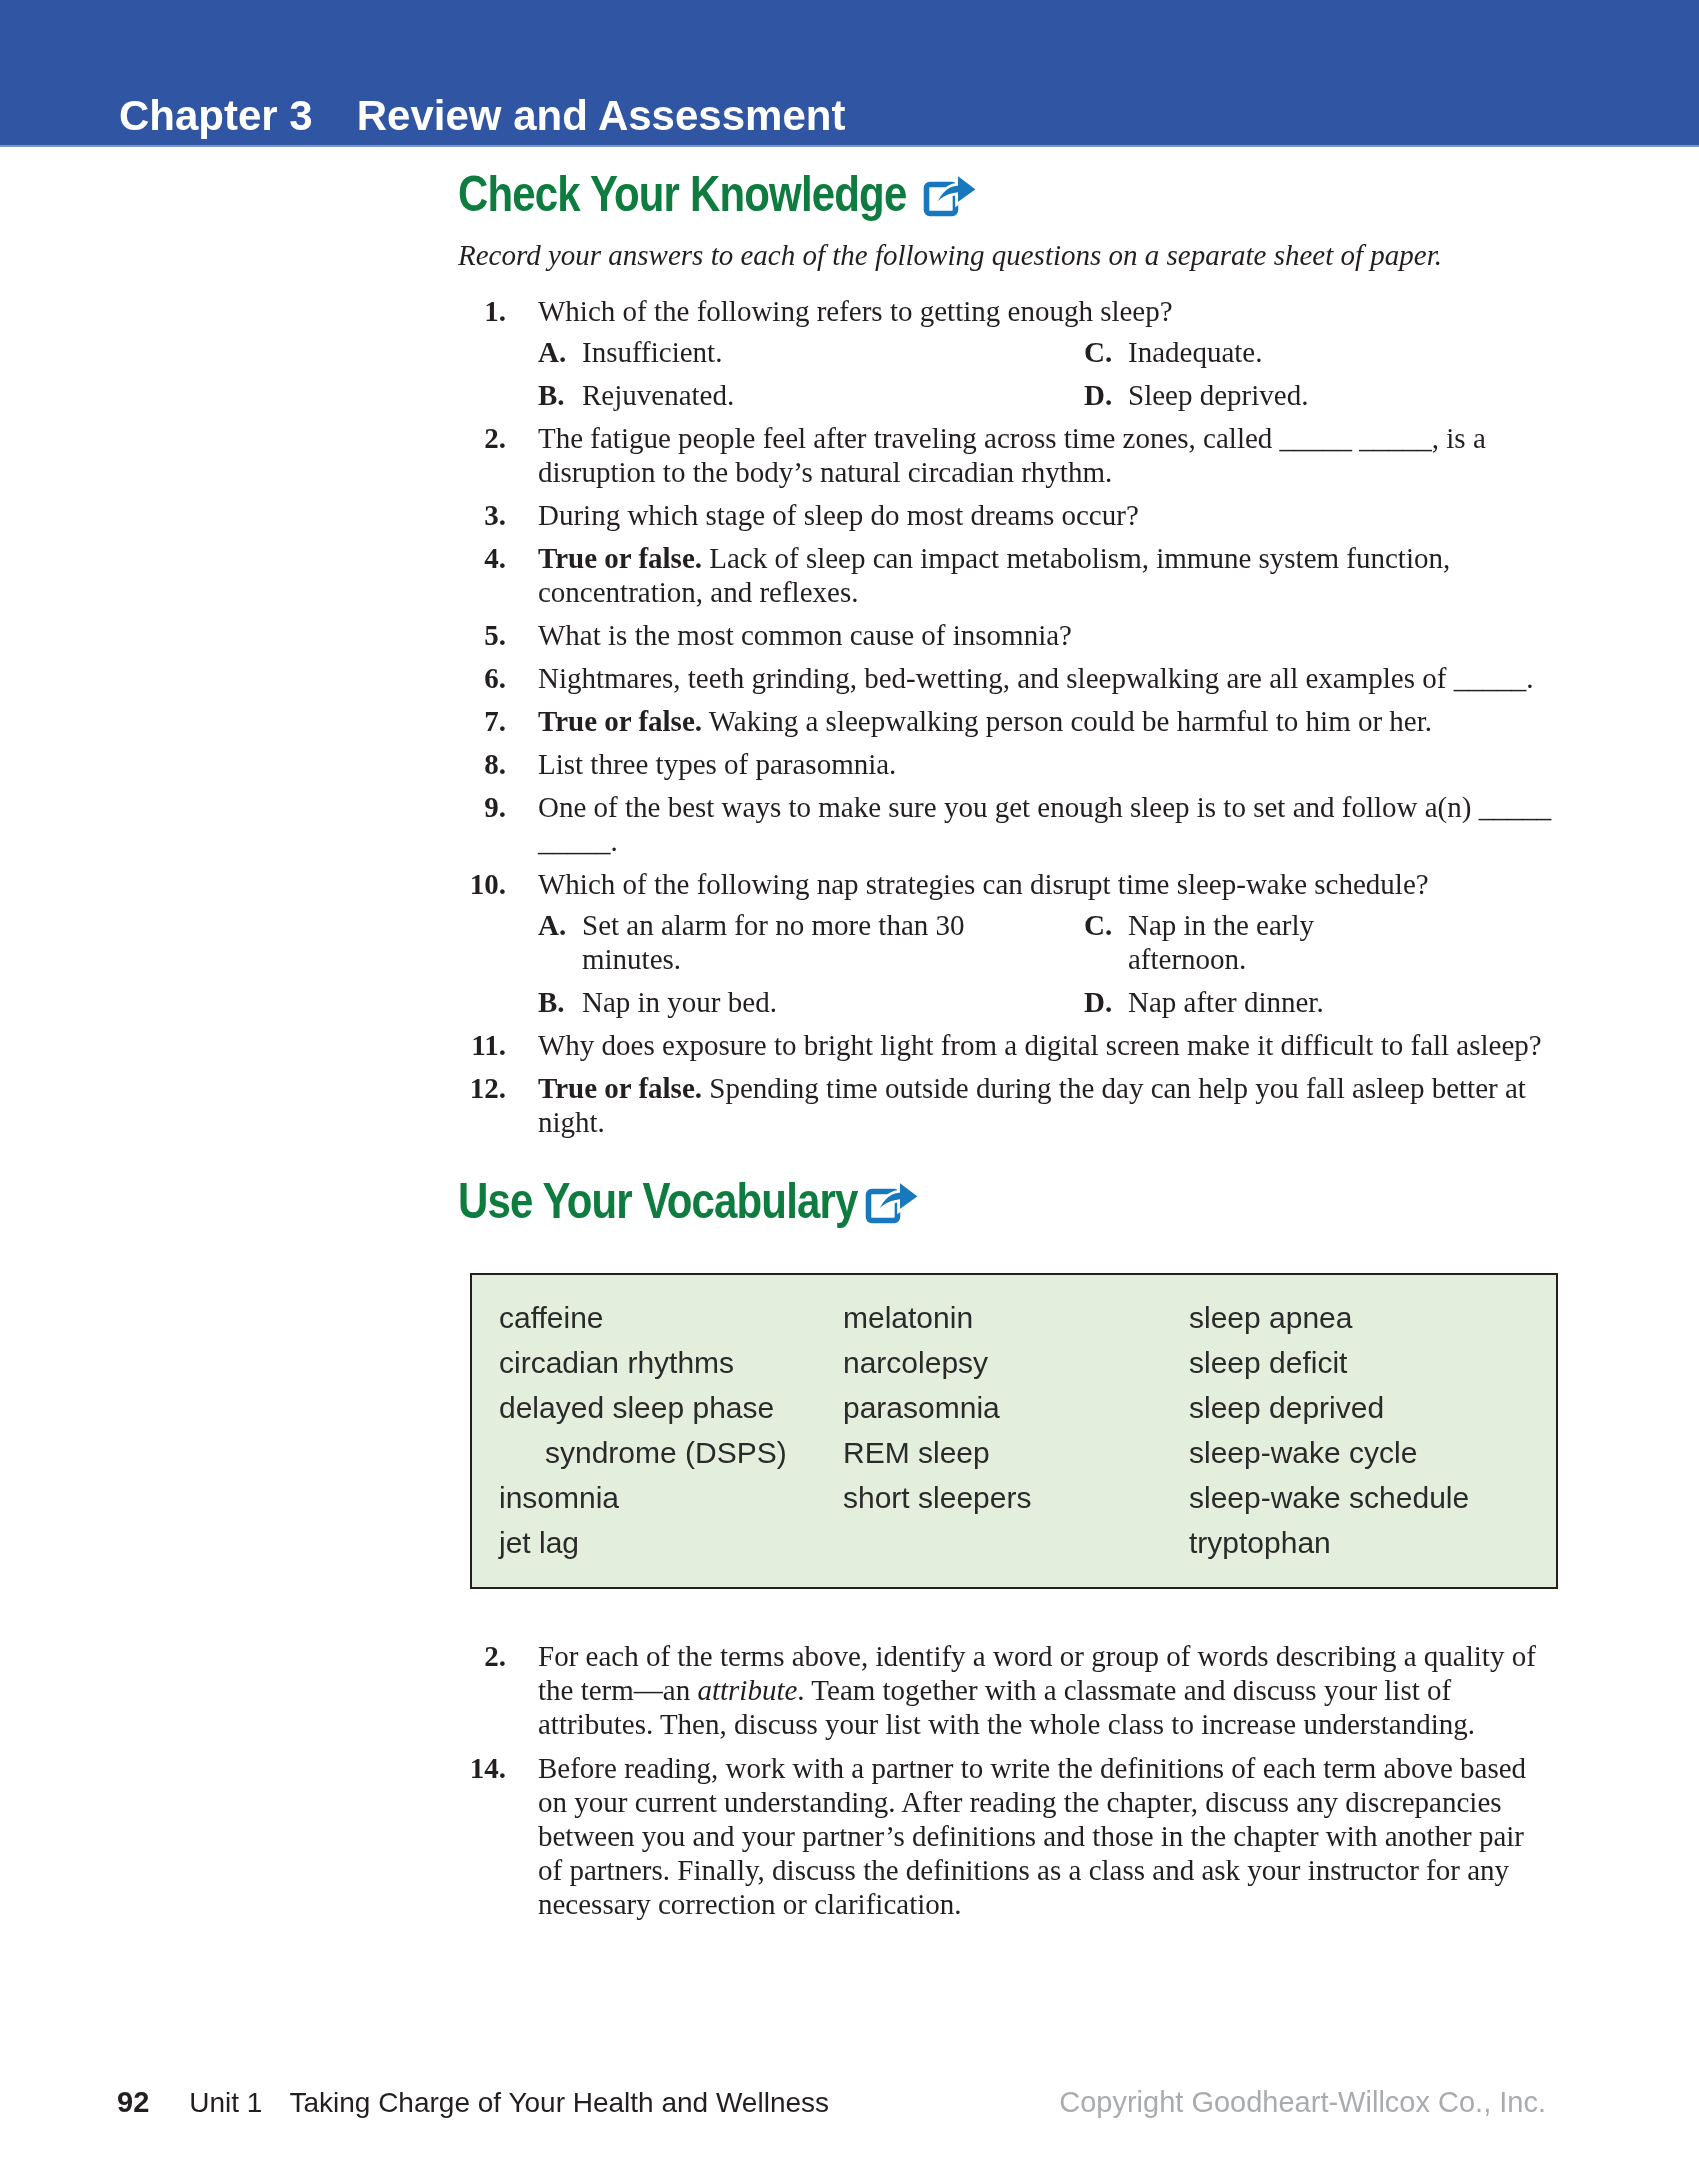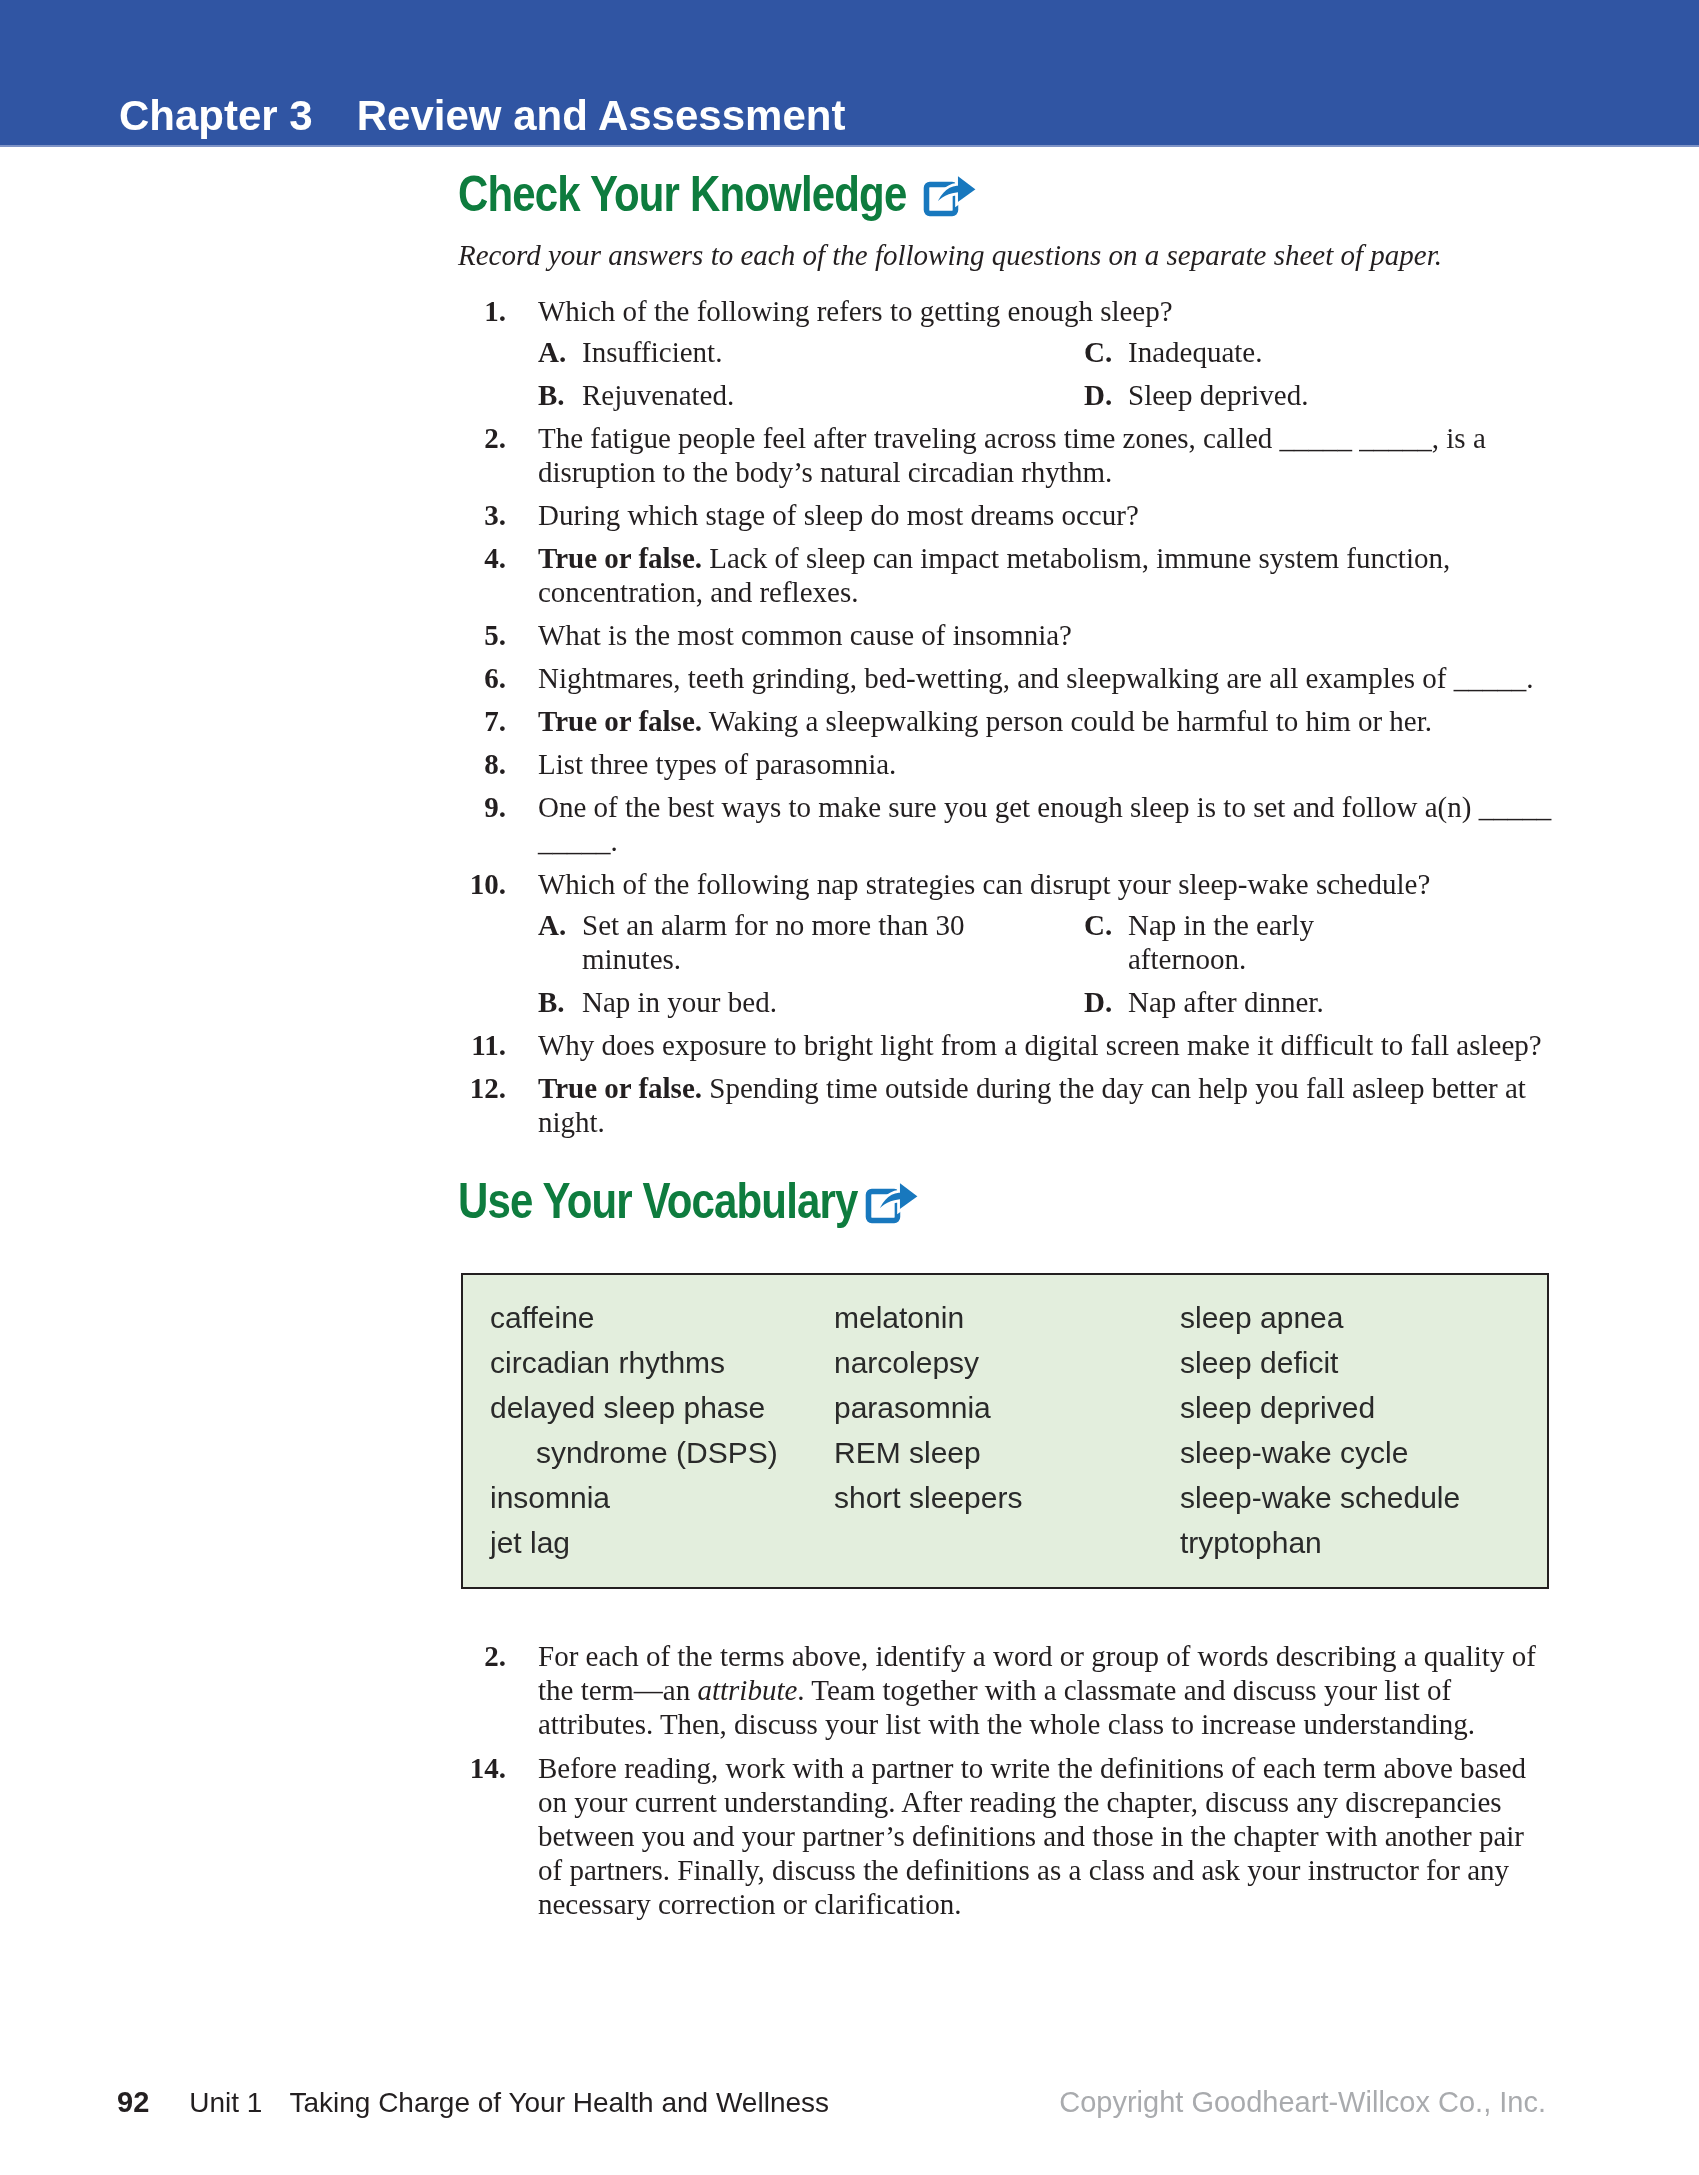--- a/index.html
+++ b/index.html
@@ -82,21 +82,21 @@
   }
   .opt{display:flex;}
   .opt-label{flex:none;width:44px;font-weight:700;}
   .opt-body{flex:1;}
   
   #cyk-list li:nth-child(10) .o0 .opt-body{max-width:430px;}
   #cyk-list li:nth-child(10) .o2 .opt-body{max-width:260px;}
   
   .vocab-box{
     width:1088px;
-    margin:44px 0 50px 3px;
+    margin:44px 0 50px 12px;
     border:2px solid var(--vocab-box-border);
     background:var(--vocab-box-bg);
     padding:20px 20px 22px 27px;
     display:grid;
     grid-template-columns:344px 346px 1fr;
     font-family:"Liberation Sans",sans-serif;
     font-size:30px;line-height:45px;
     color:#2a2a2a;
   }
   .vterm{padding-left:46px;text-indent:-46px;}
@@ -185,21 +185,21 @@
         <li class="q">
           <span class="qnum">8.</span>
           <div class="qbody"><span>List three types of parasomnia.</span></div>
         </li>
         <li class="q">
           <span class="qnum">9.</span>
           <div class="qbody"><span>One of the best ways to make sure you get enough sleep is to set and follow a(n) _____ _____.</span></div>
         </li>
         <li class="q">
           <span class="qnum">10.</span>
-          <div class="qbody"><span>Which of the following nap strategies can disrupt your sleep-wake schedule?</span><div class="opts">
+          <div class="qbody"><span>Which of the following nap strategies can disrupt time sleep-wake schedule?</span><div class="opts">
               <div class="opt o0">
                 <b class="opt-label">A.</b>
                 <span class="opt-body">Set an alarm for no more than 30 minutes.</span>
               </div>
               <div class="opt o1">
                 <b class="opt-label">B.</b>
                 <span class="opt-body">Nap in your bed.</span>
               </div>
               <div class="opt o2">
                 <b class="opt-label">C.</b>

